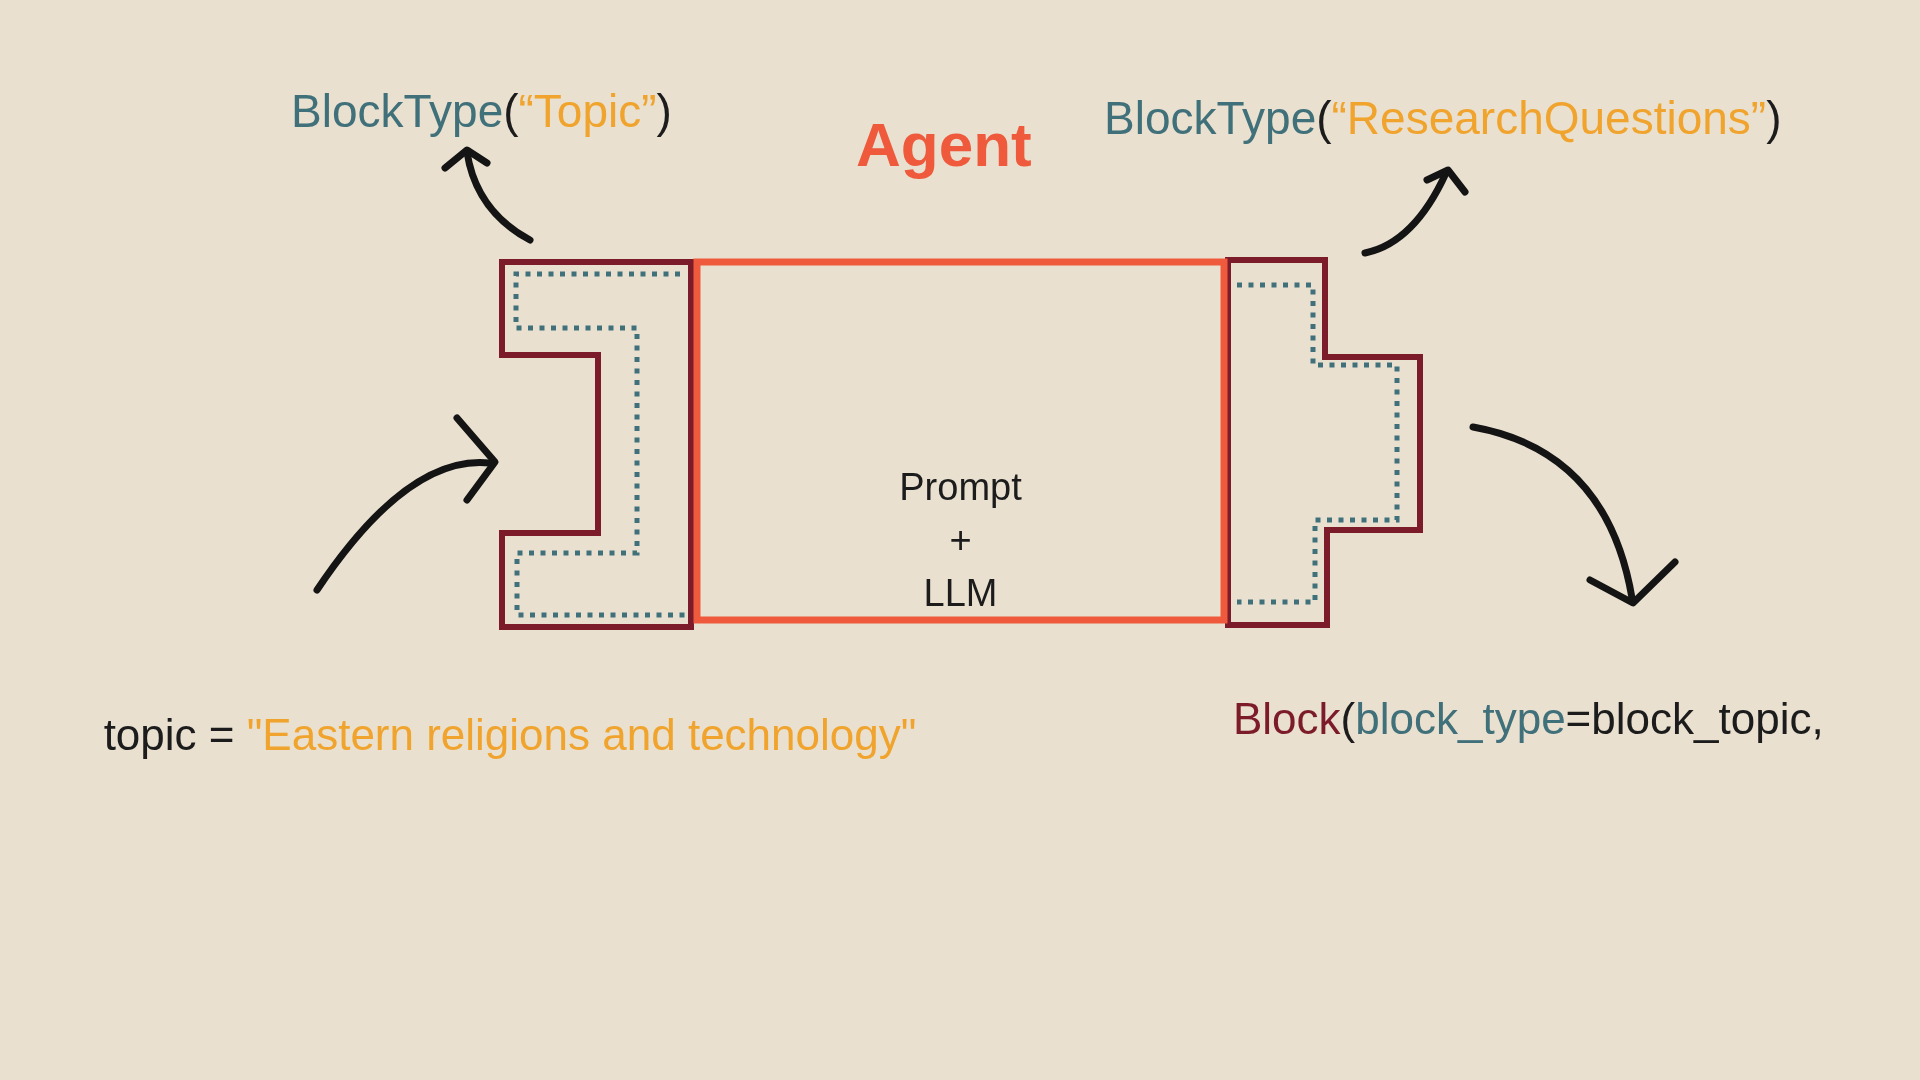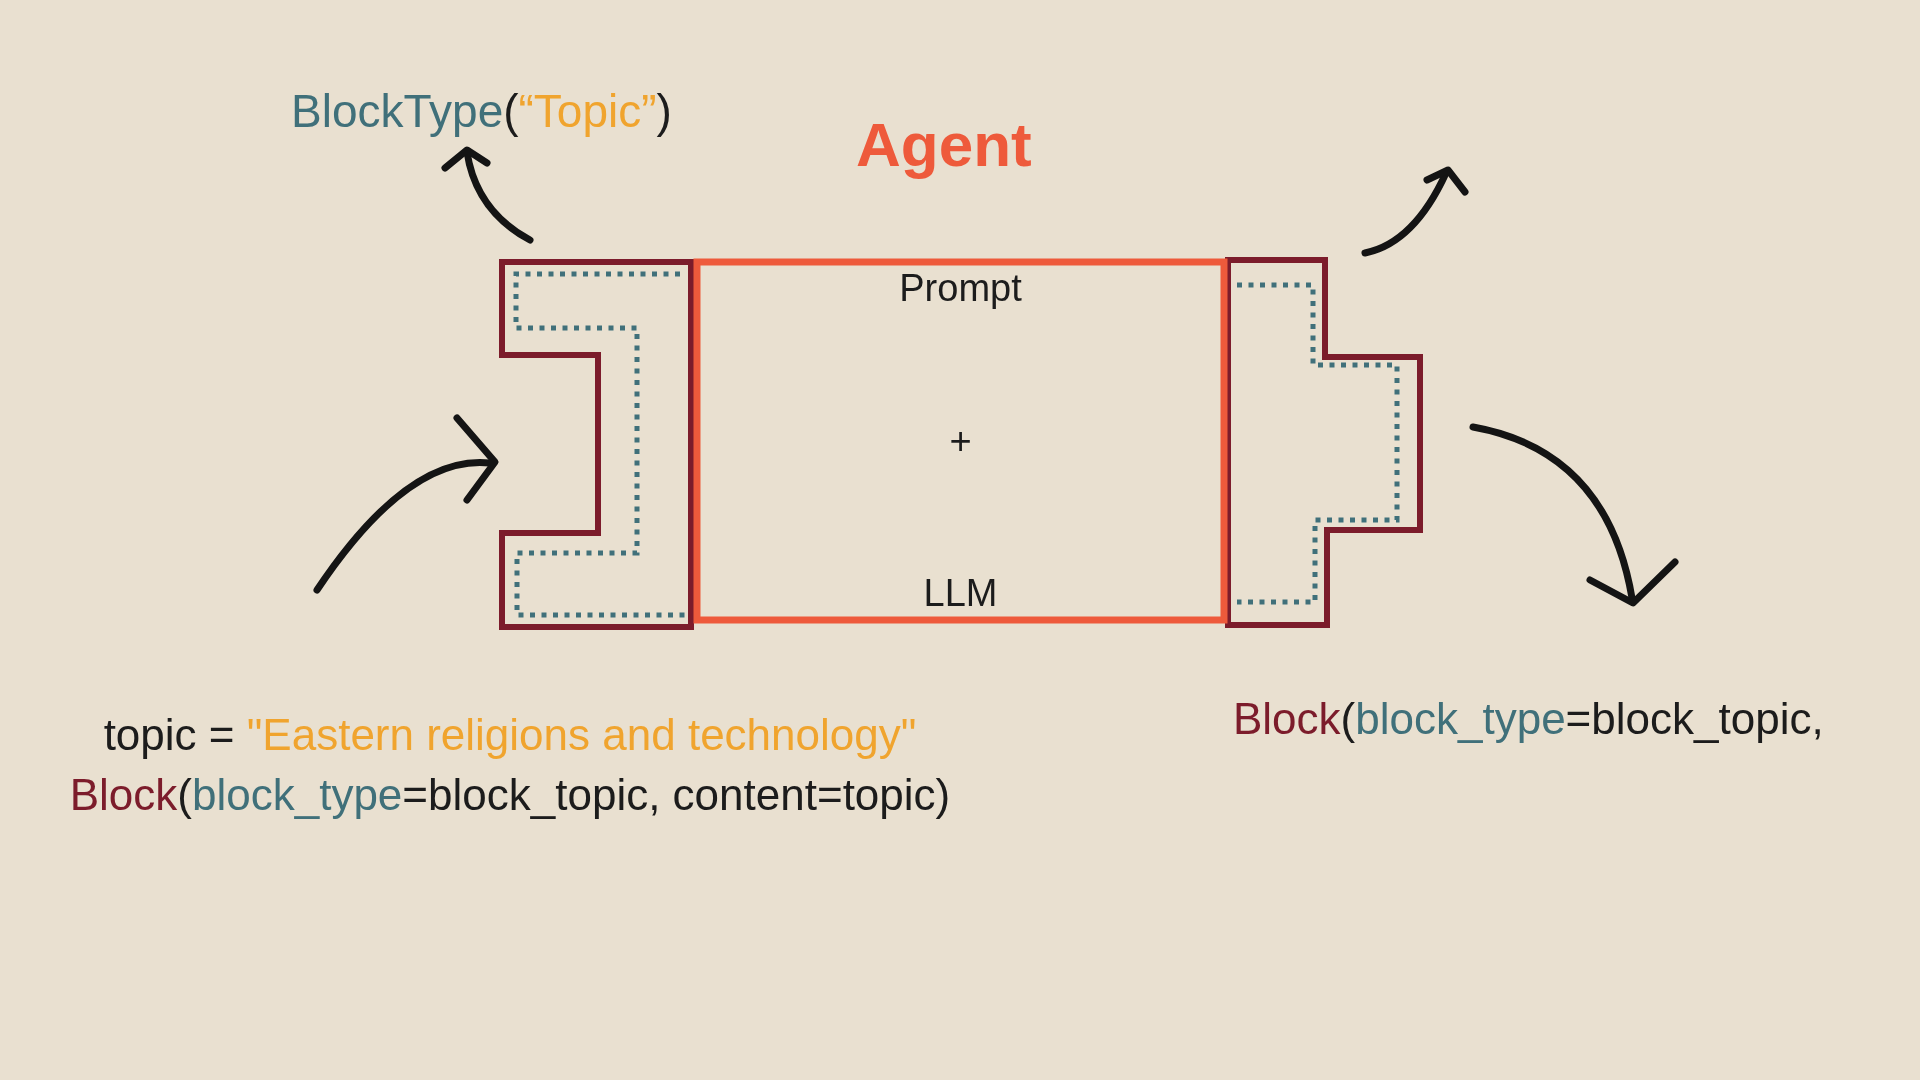--- a/index.html
+++ b/index.html
@@ -23,21 +23,21 @@
   .black{color:#1c1c1c;}
   .fn-label{font-size:46px;}
   .label-top-left{left:291px;top:88px;}
   .label-top-right{left:1104px;top:95px;}
   .agent-title{
     left:856px;top:114px;
     font-size:62px;font-weight:bold;color:#ee5a3b;text-align:right;
   }
   .prompt-box{
     position:absolute;left:697px;top:262px;width:527px;height:358px;
-    display:flex;flex-direction:column;align-items:center;justify-content:space-between;
+    display:flex;flex-direction:column;align-items:center;justify-content:flex-end;
     font-size:38px;line-height:53px;color:#1c1c1c;text-align:center;
   }
   .code{position:absolute;font-size:44px;}
   .code .line{white-space:nowrap;}
   .code-left{
     left:20px;top:705px;width:980px;
     line-height:60px;text-align:center;
   }
   .code-right{
     left:1233px;top:686px;
@@ -75,33 +75,33 @@
     <path class="arrow" d="M 1473,427 Q 1607,451 1632,598"></path>
     <path class="arrow" d="M 1590,580 L 1633,603 L 1675,562"></path>
   </svg>
 
   <div class="txt fn-label label-top-left">
     <span class="teal">BlockType</span><span class="black">(</span><span class="orange">“Topic”</span><span class="black">)</span>
   </div>
 
   <div class="txt agent-title">Agent</div>
 
+  <div class="txt fn-label label-top-right">
+    <span class="teal">BlockType</span><span class="black">(</span><span class="orange">“ResearchQuestions”</span><span class="black">)</span>
+  </div>
 
   <div class="prompt-box">
     <div>Prompt</div>
     <div>+</div>
     <div>LLM</div>
   </div>
 
   <div class="code code-left">
     <div class="line">
       <span class="black">topic = </span><span class="orange">"Eastern religions and technology"</span>
-    </div>
-    <div class="line">
-      <span class="maroon">Block</span><span class="black">(</span><span class="teal">block_type</span><span class="black">=block_topic, content=topic)</span>
     </div>
   </div>
 
   <div class="code code-right">
     <div class="line">
       <span class="maroon">Block</span><span class="black">(</span><span class="teal">block_type</span><span class="black">=block_topic,</span>
     </div>
   </div>
 
 </div>

